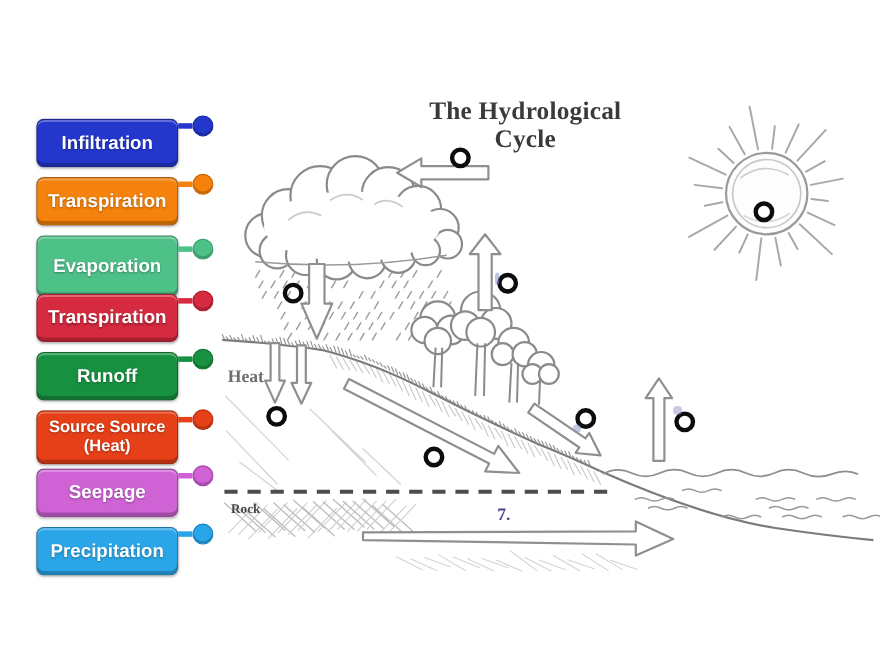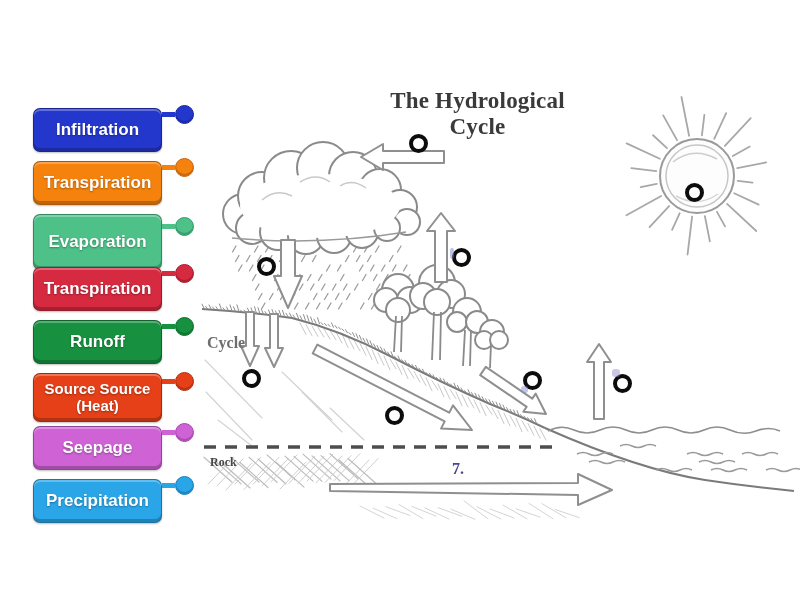--- a/index.html
+++ b/index.html
@@ -420,21 +420,21 @@
       <path d="M246 312 L254 312 L254 346 L259 346 L250 366 L241 346 L246 346 Z"></path>
       <path d="M270 314 L278 314 L278 348 L283 348 L274 367 L265 348 L270 348 Z"></path>
       <path d="M317.3 344.6 L449.3 412.6 L453 405.4 L472 430 L441 428.6 L444.7 421.4 L312.7 353.4 Z"></path>
       <path d="M485.8 366.9 L532.3 398.6 L535.7 393.6 L546 414 L523.3 411.8 L526.7 406.8 L480.2 375.1 Z"></path>
       <path d="M594 419 L594 362 L587 362 L599 344 L611 362 L604 362 L604 419 Z"></path>
       <path d="M330 484 L578 483 L578 474 L612 490 L578 505 L578 495 L330 491 Z"></path>
     </g>
   </svg>
 
   <div class="serif diagram-title">The Hydrological Cycle</div>
-  <div class="serif soil-label">Cycle</div>
+  <div class="serif soil-label">Heat</div>
   <div class="serif rock-label">Rock</div>
   <div class="serif num7-label">7.</div>
 
   <div id="labels-column">
       <div class="label-item" style="top: 92px; height: 44px;">
         <div class="label-btn" style="background: rgb(36, 55, 205);">
           <span>Infiltration</span>
         </div>
         <div class="label-stem" style="background: rgb(36, 55, 205);"></div>
         <div class="label-dot" style="background: rgb(36, 55, 205); border: 1px solid rgb(24, 37, 158);"></div>

